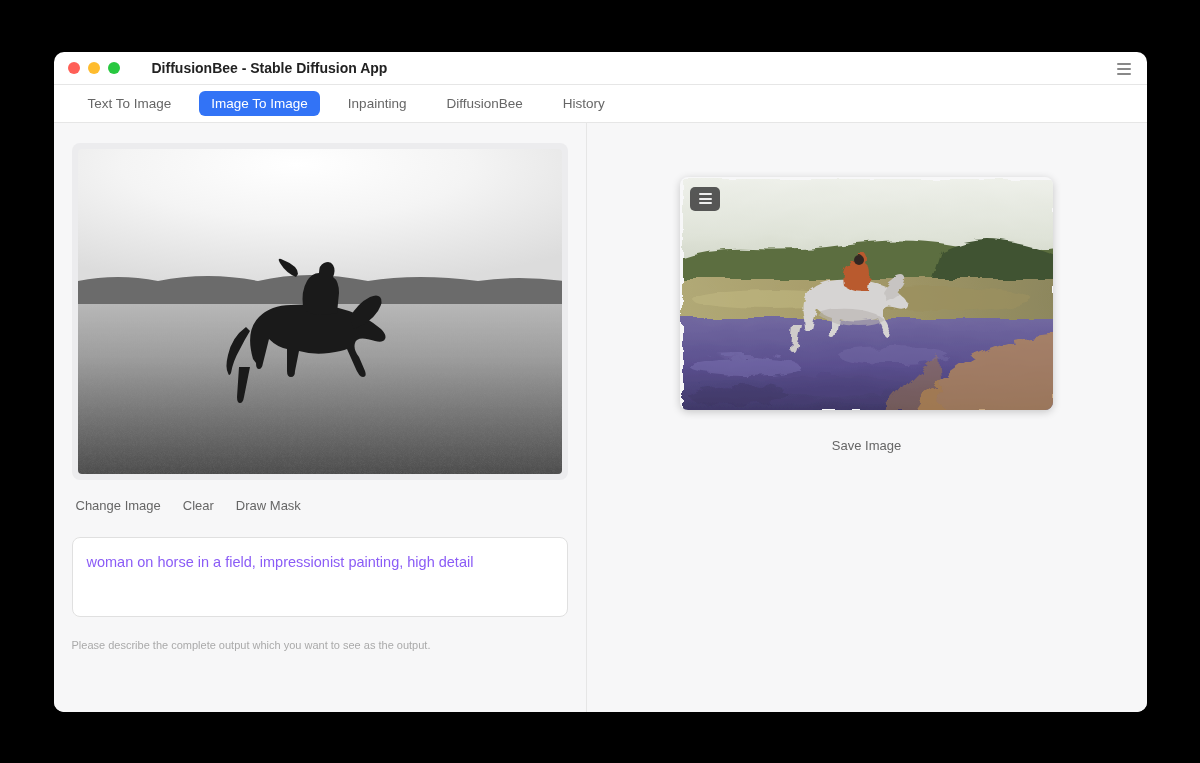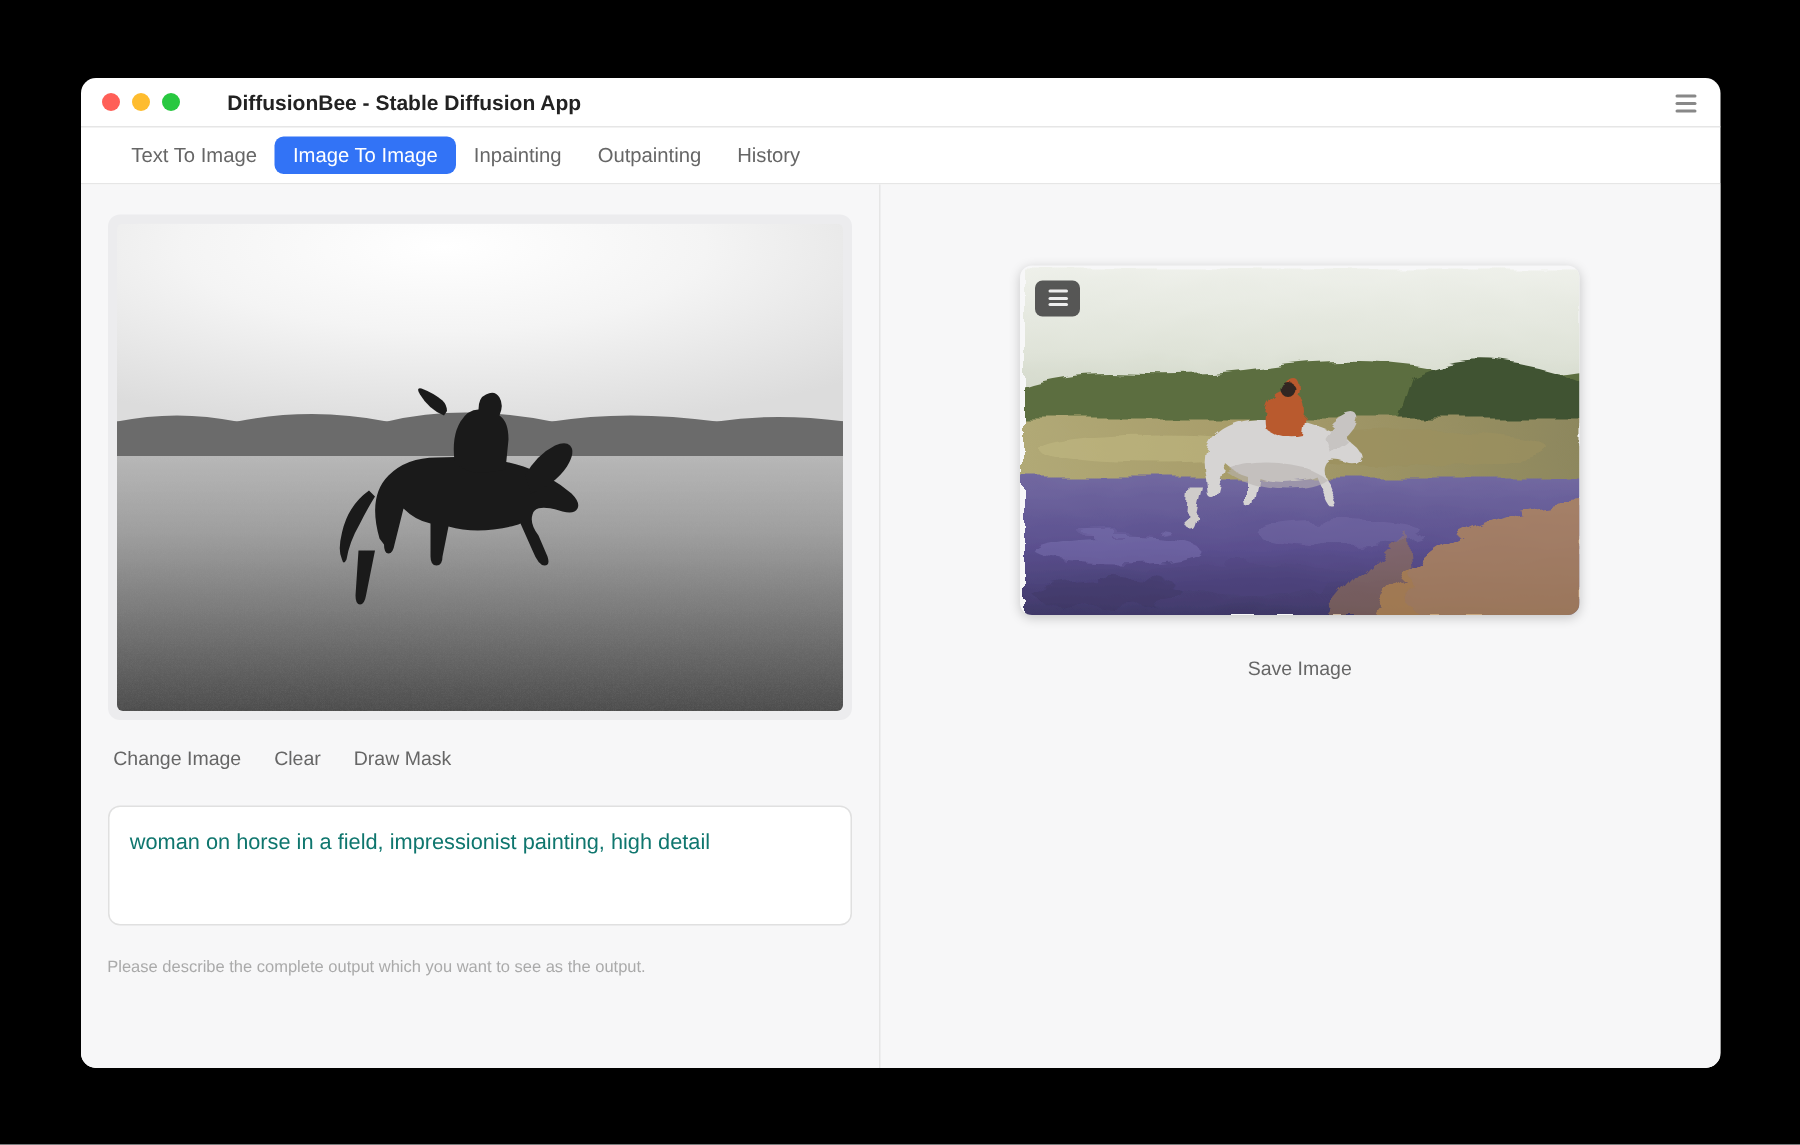--- a/index.html
+++ b/index.html
@@ -64,20 +64,21 @@
       height: 2px;
       width: 14px;
       background: #888;
       border-radius: 1px;
       margin: 0 auto;
     }
     .tabs {
       height: 38px;
       display: flex;
       align-items: center;
+      gap: 16px;
       padding: 0 22px;
       border-bottom: 1px solid #e6e6e6;
     }
     .tab {
       font-size: 13.5px;
       color: #666;
       padding: 5px 12px;
       border-radius: 6px;
       cursor: pointer;
       font-weight: 500;
@@ -123,21 +124,21 @@
       cursor: pointer;
     }
     .prompt-box {
       margin-top: 18px;
       width: 100%;
       background: #fff;
       border: 1px solid #e0e0e0;
       border-radius: 8px;
       padding: 14px 14px;
       font-size: 14.5px;
-      color: #0f766e;
+      color: #8b5cf6;
       min-height: 80px;
       resize: none;
       font-family: inherit;
       line-height: 1.4;
     }
     .gen-row {
       display: flex;
       justify-content: flex-end;
       align-items: center;
       gap: 16px;
@@ -224,21 +225,21 @@
       <span></span>
       <span></span>
       <span></span>
     </div>
   </div>
 
   <div class="tabs">
     <div class="tab">Text To Image</div>
     <div class="tab active">Image To Image</div>
     <div class="tab">Inpainting</div>
-    <div class="tab">Outpainting</div>
+    <div class="tab">DiffusionBee</div>
     <div class="tab">History</div>
   </div>
 
   <div class="content">
 
     <div class="left-pane">
       <div class="input-image-frame">
         <div class="input-image">
 
           <svg width="485" height="325" viewBox="0 0 485 325">

